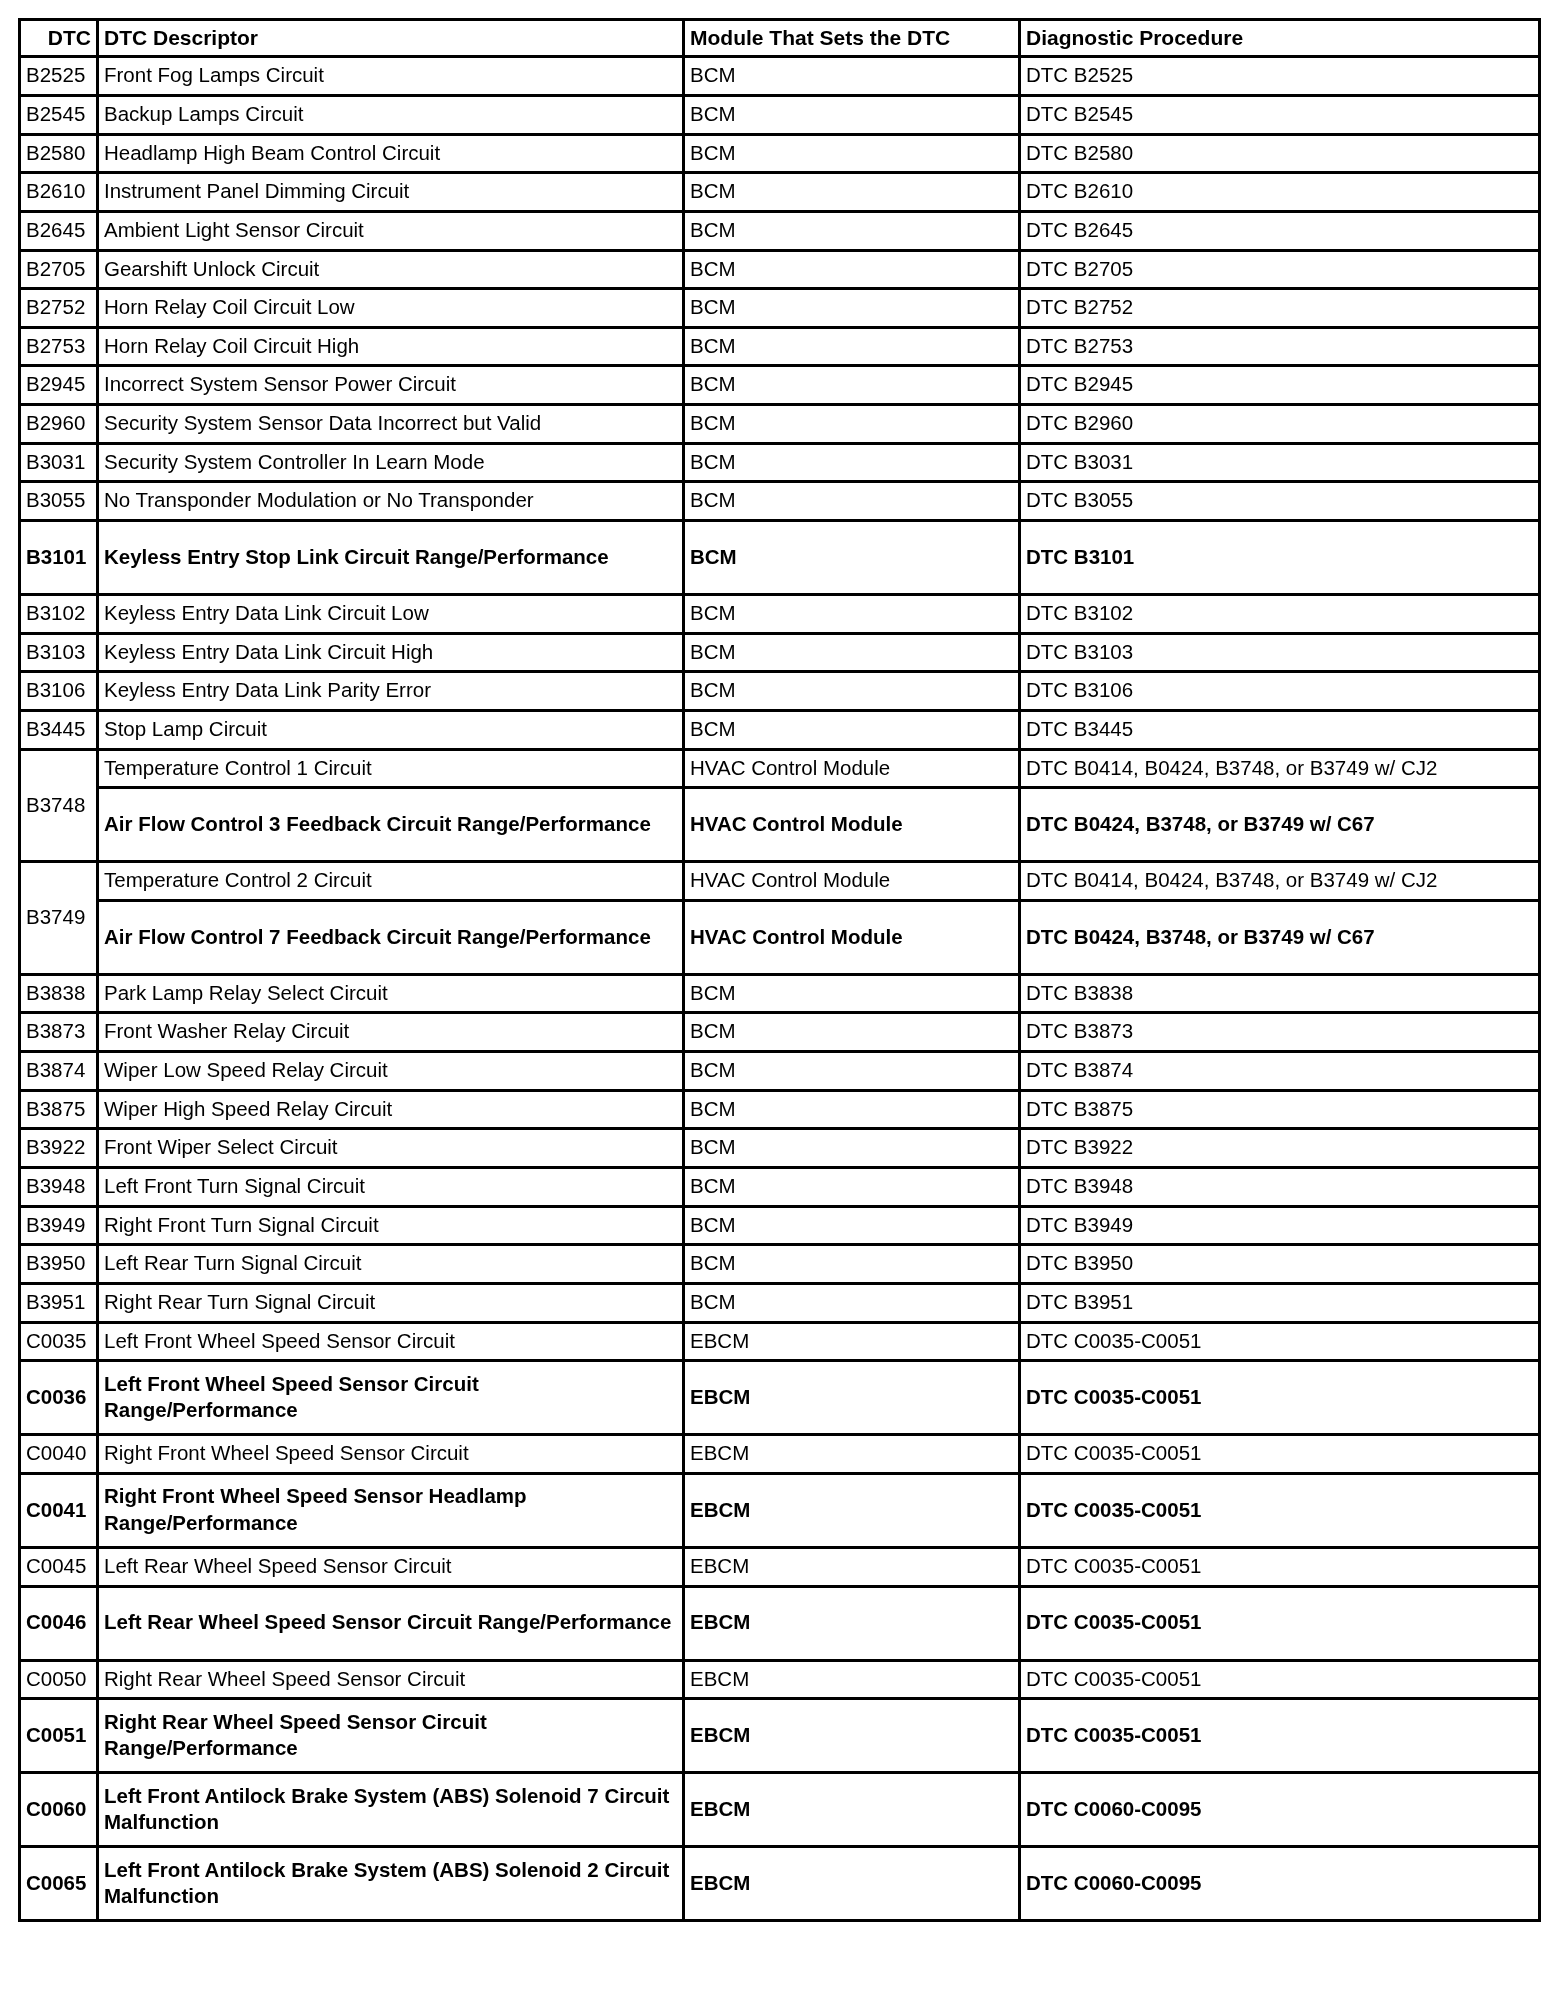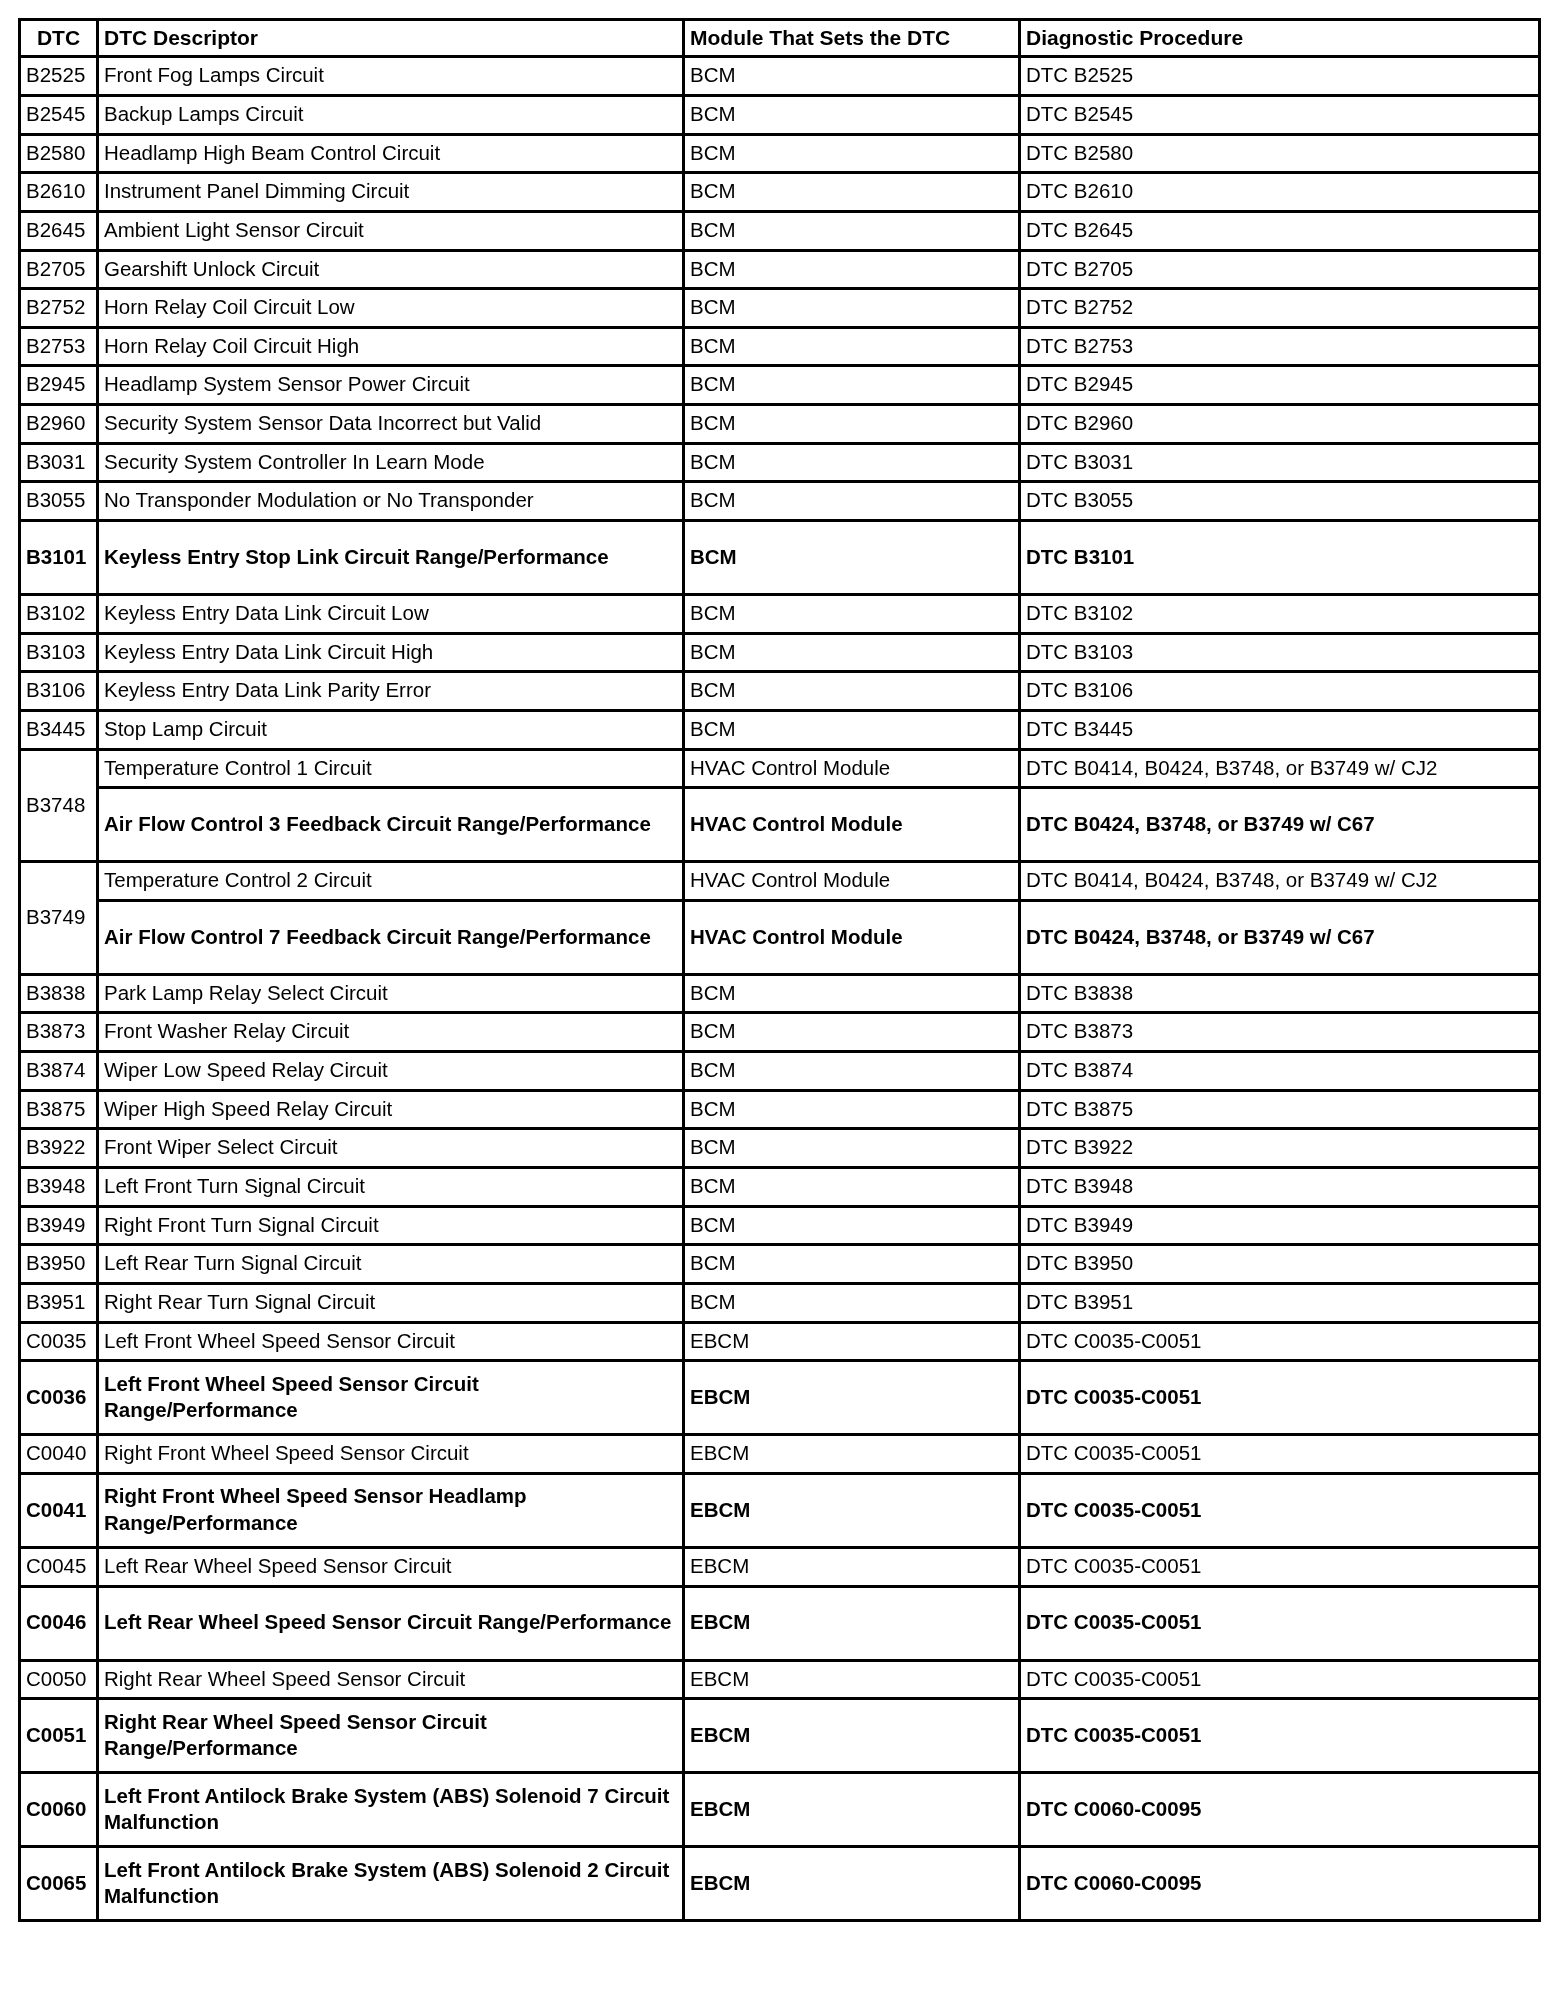--- a/index.html
+++ b/index.html
@@ -48,21 +48,21 @@
     overflow-wrap: break-word;
   }
 
   table.dtc-table thead th {
     font-weight: bold;
     padding-top: 3px;
     padding-bottom: 4px;
     font-size: 21px;
   }
   table.dtc-table thead th.h-dtc {
-    text-align: center;
+    text-align: right;
     padding-left: 5px;
   }
 
   td.cell-dtc {
     text-align: left;
     white-space: nowrap;
     padding-left: 5px;
     padding-right: 2px;
     margin-top: 28px;
   }
@@ -136,21 +136,21 @@
           <td>DTC B2752</td>
         </tr>
         <tr>
           <td class="cell-dtc">B2753</td>
           <td>Horn Relay Coil Circuit High</td>
           <td>BCM</td>
           <td>DTC B2753</td>
         </tr>
         <tr>
           <td class="cell-dtc">B2945</td>
-          <td>Headlamp System Sensor Power Circuit</td>
+          <td>Incorrect System Sensor Power Circuit</td>
           <td>BCM</td>
           <td>DTC B2945</td>
         </tr>
         <tr>
           <td class="cell-dtc">B2960</td>
           <td>Security System Sensor Data Incorrect but Valid</td>
           <td>BCM</td>
           <td>DTC B2960</td>
         </tr>
         <tr>

